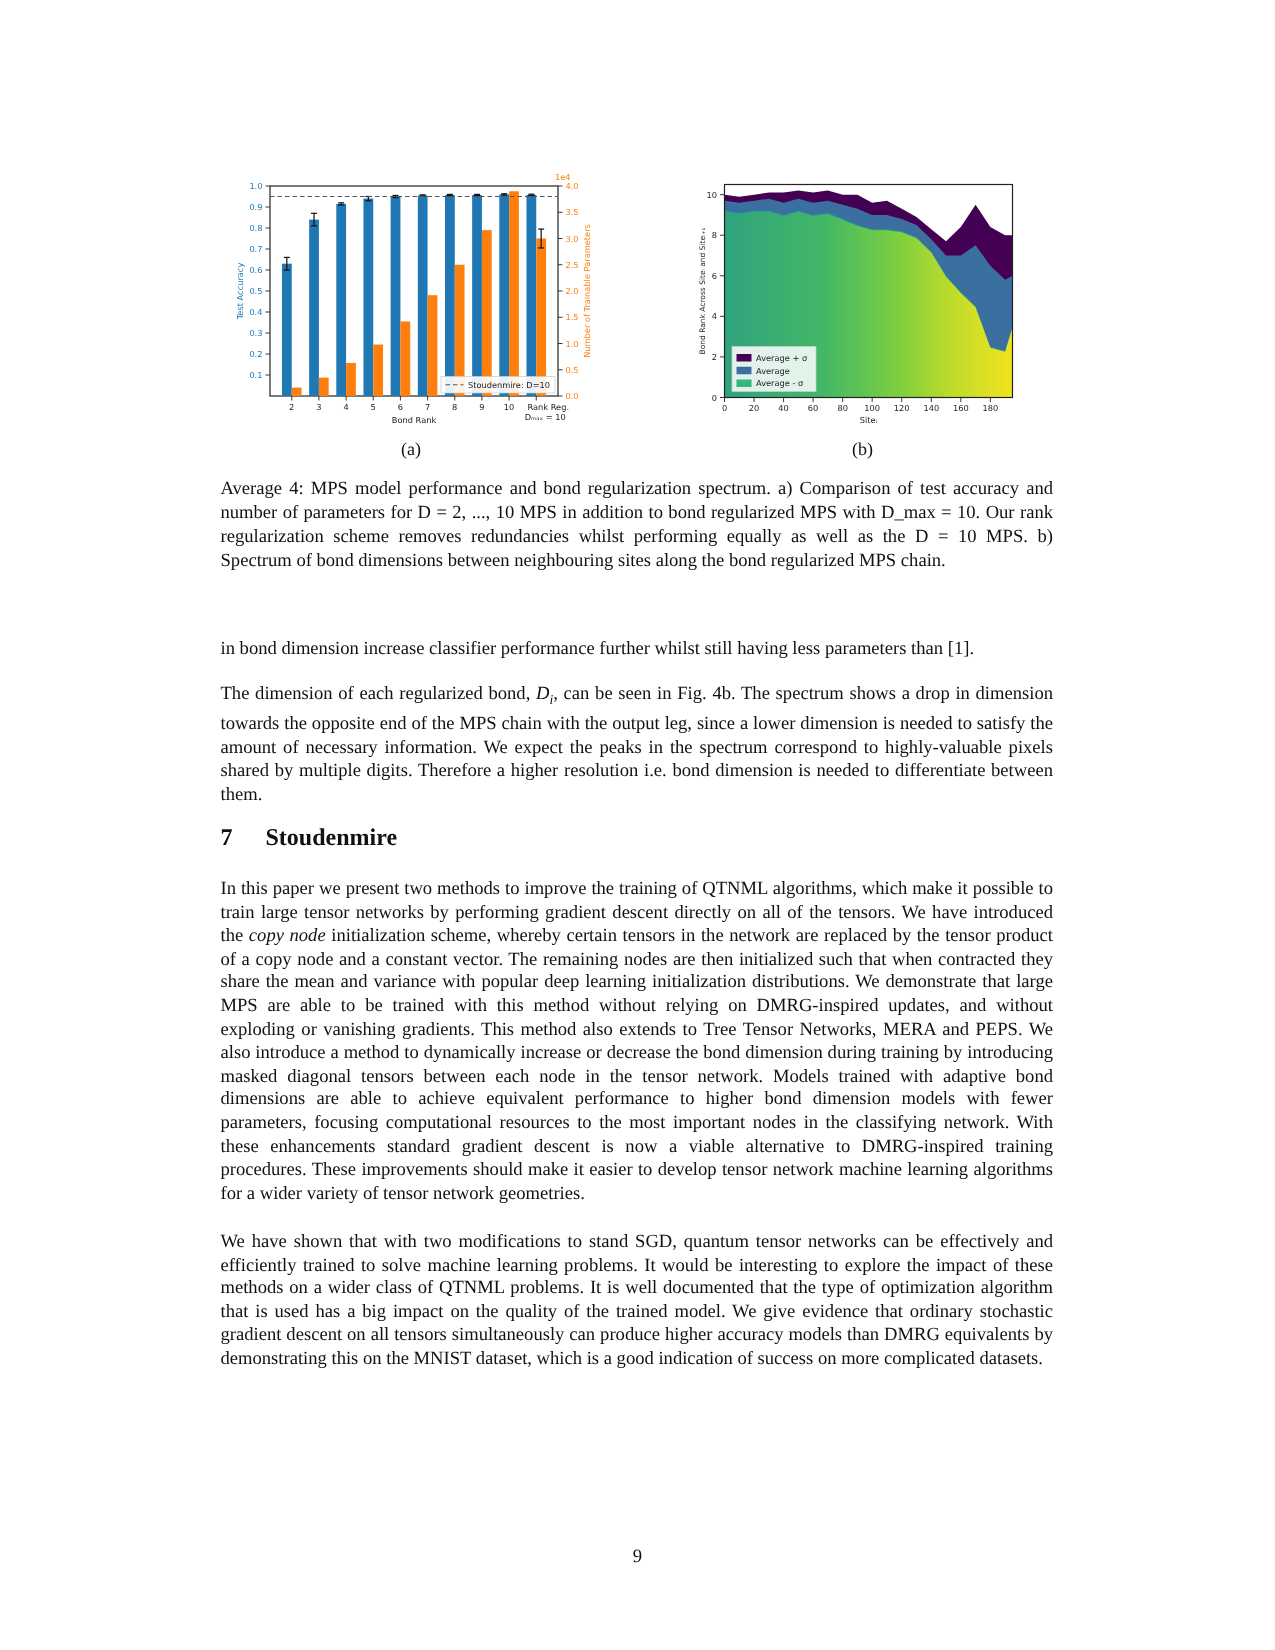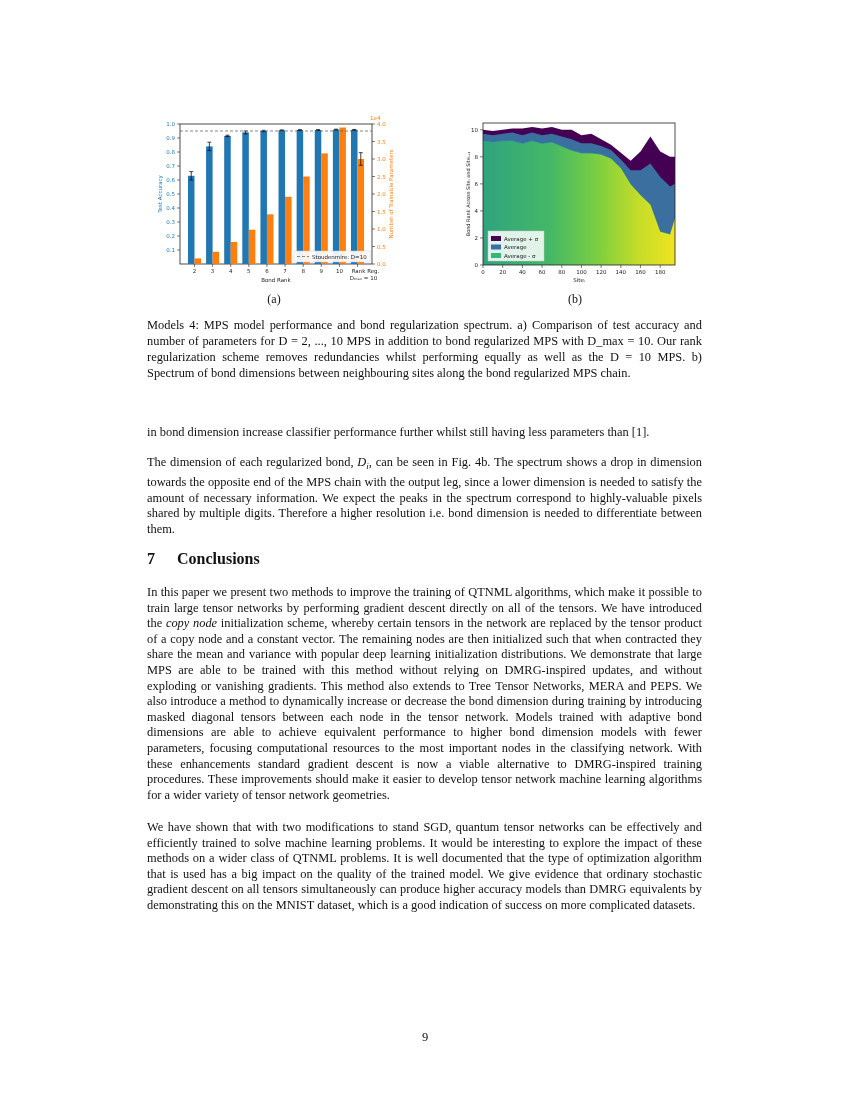--- a/index.html
+++ b/index.html
@@ -199,27 +199,27 @@
       <text x="44" y="125.5" font-size="5.5" fill="#222">Average + σ</text>
       <rect x="31" y="129.5" width="10" height="5" fill="#3b6fa0"></rect>
       <text x="44" y="134" font-size="5.5" fill="#222">Average</text>
       <rect x="31" y="138" width="10" height="5" fill="#35b779"></rect>
       <text x="44" y="142.5" font-size="5.5" fill="#222">Average - σ</text>
     </svg>
 </div>
 <div class="sublabel" style="left:555px; top:292px;">(b)</div>
 
 <div class="caption">
-  <span>Models 4:</span>
+  <span>Average 4:</span>
   <span>MPS model performance and bond regularization spectrum.  a) Comparison of test accuracy and number of parameters for D = 2, ..., 10 MPS in addition to bond regularized MPS with D_max = 10. Our rank regularization scheme removes redundancies whilst performing equally as well as the D = 10 MPS. b) Spectrum of bond dimensions between neighbouring sites along the bond regularized MPS chain.</span>
 </div>
 
 <p class="para" style="top:425px;">in bond dimension increase classifier performance further whilst still having less parameters than [1].</p>
 
 <p class="para" style="top:455px;"><span>The dimension of each regularized bond, </span><i class="m">D</i><sub style="font-size:9px;font-style:italic;">i</sub><span>, can be seen in Fig. 4b.  The spectrum shows a drop in dimension towards the opposite end of the MPS chain with the output leg, since a lower dimension is needed to satisfy the amount of necessary information.  We expect the peaks in the spectrum correspond to highly-valuable pixels shared by multiple digits.  Therefore a higher resolution i.e. bond dimension is needed to differentiate between them.</span></p>
 
-<h2 class="section-title"><span class="num">7</span><span>Conclusions</span></h2>
+<h2 class="section-title"><span class="num">7</span><span>Stoudenmire</span></h2>
 
 <p class="para" style="top:585px;"><span>In this paper we present two methods to improve the training of QTNML algorithms, which make it possible to train large tensor networks by performing gradient descent directly on all of the tensors. We have introduced the </span><i>copy node</i><span> initialization scheme, whereby certain tensors in the network are replaced by the tensor product of a copy node and a constant vector. The remaining nodes are then initialized such that when contracted they share the mean and variance with popular deep learning initialization distributions. We demonstrate that large MPS are able to be trained with this method without relying on DMRG-inspired updates, and without exploding or vanishing gradients.  This method also extends to Tree Tensor Networks, MERA and PEPS. We also introduce a method to dynamically increase or decrease the bond dimension during training by introducing masked diagonal tensors between each node in the tensor network.  Models trained with adaptive bond dimensions are able to achieve equivalent performance to higher bond dimension models with fewer parameters, focusing computational resources to the most important nodes in the classifying network.  With these enhancements standard gradient descent is now a viable alternative to DMRG-inspired training procedures. These improvements should make it easier to develop tensor network machine learning algorithms for a wider variety of tensor network geometries.</span></p>
 
 <p class="para" style="top:820px;">We have shown that with two modifications to stand SGD, quantum tensor networks can be effectively and efficiently trained to solve machine learning problems.  It would be interesting to explore the impact of these methods on a wider class of QTNML problems. It is well documented that the type of optimization algorithm that is used has a big impact on the quality of the trained model. We give evidence that ordinary stochastic gradient descent on all tensors simultaneously can produce higher accuracy models than DMRG equivalents by demonstrating this on the MNIST dataset, which is a good indication of success on more complicated datasets.</p>
 
 <div class="pagenum">9</div>
 
 </body></html>

